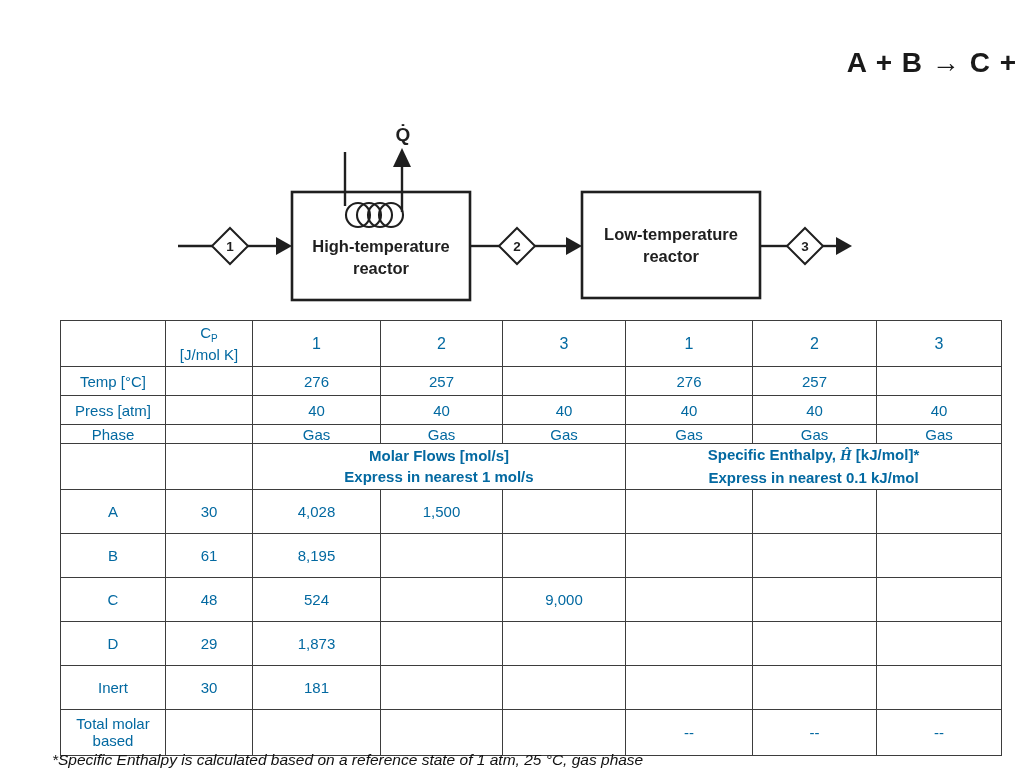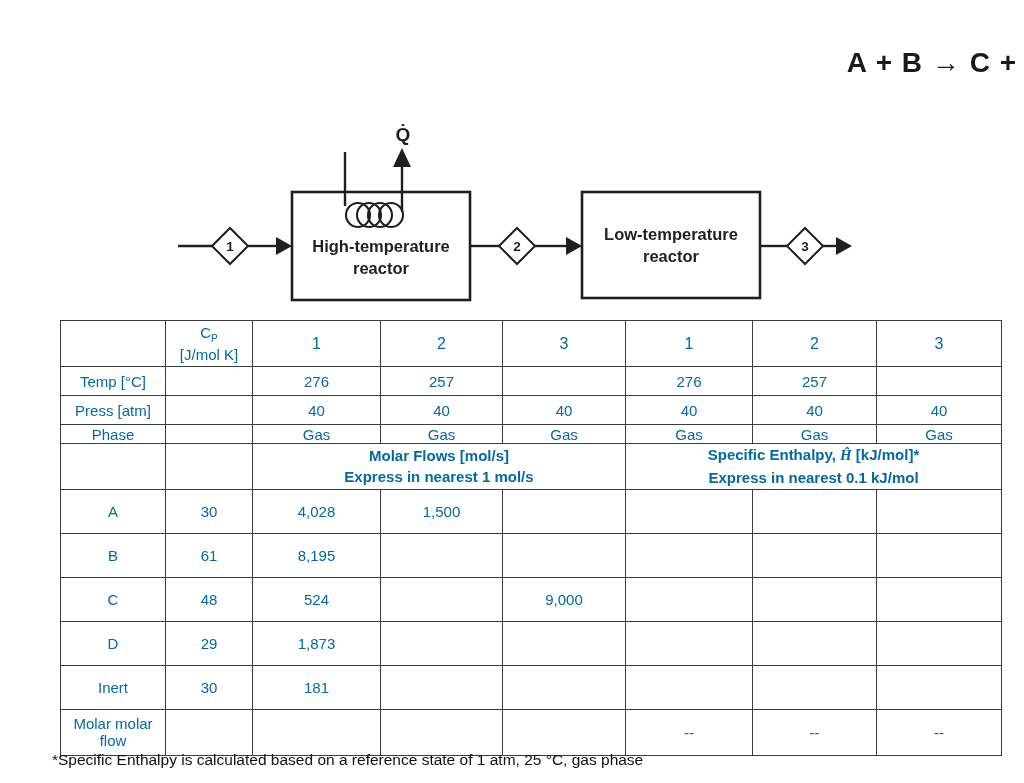--- a/index.html
+++ b/index.html
@@ -45,21 +45,21 @@
   .sub{font-weight:bold;line-height:1.45;}
   .hhat{font-style:italic;font-family:"Liberation Serif",serif;}
   tr.r-head{height:46px;}
   tr.r-prop{height:29px;}
   tr.r-phase{height:19px;}
   tr.r-sub{height:45px;}
   tr.r-sp{height:44px;}
   tr.r-tot{height:46px;}
 
   .footnote{
-    position:absolute;left:52px;top:751px;font-size:15.5px;color:#111111;
+    position:absolute;left:52px;top:751px;font-size:15.5px;color:#111111;font-style:italic;
   }
 </style>
 </head>
 <body>
 
 <div class="page">
 
   <div class="title">A + B  → C + D</div>
 
   <svg class="diagram" width="1024" height="215" viewBox="0 0 1024 215">
@@ -222,21 +222,21 @@
         <td>30</td>
         <td class="b tl">181</td>
         <td class="b"></td>
         <td class="b"></td>
         <td class="b tl"></td>
         <td class="b"></td>
         <td class="b trr"></td>
       </tr>
 
       <tr class="r-tot">
-        <td>Molar molar flow</td>
+        <td>Total molar based</td>
         <td></td>
         <td class="b tl tb"></td>
         <td class="b tb"></td>
         <td class="b tb"></td>
         <td class="b tl tb">--</td>
         <td class="b tb">--</td>
         <td class="b tb trr">--</td>
       </tr>
     </tbody>
   </table>

